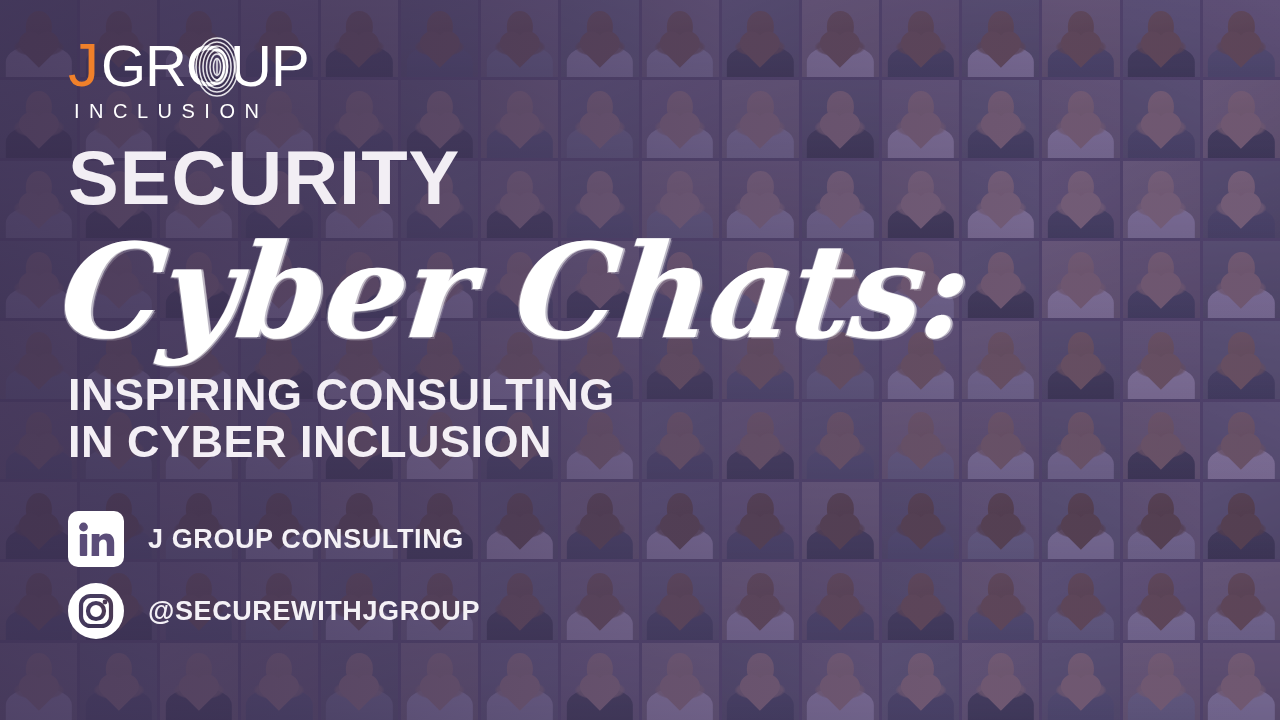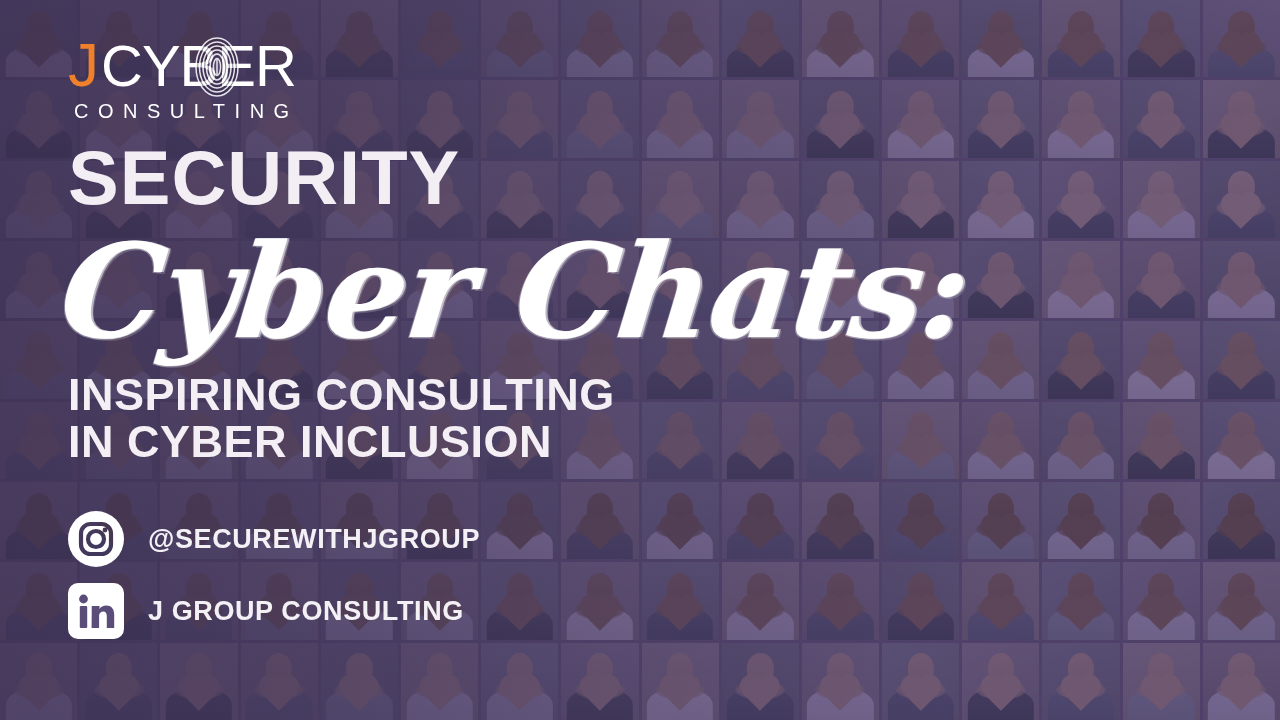--- a/index.html
+++ b/index.html
@@ -1216,77 +1216,77 @@
 
   <div id="tint-overlay"></div>
   <div id="tint-overlay-2"></div>
   <div id="left-shade"></div>
 
   <div id="content">
 
     <div id="logo">
       <div id="logo-wordmark">
         <span class="logo-j">J</span>
-        <span class="logo-group">CYBER</span>
+        <span class="logo-group">GROUP</span>
 
         <svg id="fingerprint" viewBox="0 0 46 62">
           <g fill="none" stroke="#ffffff" stroke-width="1.5" opacity="0.9">
             <ellipse cx="23" cy="31" rx="21" ry="29"></ellipse>
             <ellipse cx="23" cy="31" rx="17.5" ry="25"></ellipse>
             <ellipse cx="23" cy="31" rx="14" ry="21"></ellipse>
             <ellipse cx="23" cy="31" rx="10.5" ry="17"></ellipse>
             <ellipse cx="23" cy="31" rx="7" ry="13"></ellipse>
             <ellipse cx="23" cy="31" rx="3.6" ry="8.5"></ellipse>
             <path d="M23 22.5 v17"></path>
           </g>
           <g fill="none" stroke="#2e2440" stroke-width="1.1" opacity="0.55">
             <ellipse cx="23" cy="31" rx="19.3" ry="27"></ellipse>
             <ellipse cx="23" cy="31" rx="15.8" ry="23"></ellipse>
             <ellipse cx="23" cy="31" rx="12.3" ry="19"></ellipse>
             <ellipse cx="23" cy="31" rx="8.8" ry="15"></ellipse>
             <ellipse cx="23" cy="31" rx="5.3" ry="10.8"></ellipse>
           </g>
         </svg>
       </div>
-      <div id="logo-consulting">CONSULTING</div>
+      <div id="logo-consulting">INCLUSION</div>
     </div>
 
     <div id="webinar">SECURITY</div>
 
     <div id="script-title">Cyber Chats:</div>
 
     <div id="subtitle">
       <div>INSPIRING CONSULTING</div>
       <div>IN CYBER INCLUSION</div>
     </div>
 
     <div id="socials">
+
+      <div class="social-row">
+        <svg class="social-icon" viewBox="0 0 56 56">
+          <rect x="0" y="0" width="56" height="56" rx="10" fill="#ffffff"></rect>
+          <g fill="#5b4d79">
+            <circle cx="15.5" cy="16" r="4.4"></circle>
+            <rect x="11.8" y="23" width="7.4" height="22" rx="1"></rect>
+            <path d="M24.5 23h7v3.1c1.3-2.2 3.7-3.6 6.7-3.6 5.2 0 8 3.3 8 9.2V45h-7.4V33.2c0-3-1.1-4.8-3.6-4.8-2.2 0-3.4 1.5-3.9 2.9-.2.5-.2 1.2-.2 1.9V45h-7.4s.1-20.3 0-22z"></path>
+          </g>
+        </svg>
+        <span class="social-label">J GROUP CONSULTING</span>
+      </div>
 
       <div class="social-row">
         <svg class="social-icon" viewBox="0 0 56 56">
           <defs>
             <mask id="ig-mask">
               <rect x="0" y="0" width="56" height="56" fill="#fff"></rect>
               <rect x="13" y="13" width="30" height="30" rx="9.5" fill="none" stroke="#000" stroke-width="4.2"></rect>
               <circle cx="28" cy="28" r="8" fill="none" stroke="#000" stroke-width="4.2"></circle>
               <circle cx="37" cy="19" r="2.4" fill="#000"></circle>
             </mask>
           </defs>
           <circle cx="28" cy="28" r="28" fill="#ffffff" mask="url(#ig-mask)"></circle>
         </svg>
         <span class="social-label">@SECUREWITHJGROUP</span>
       </div>
 
-      <div class="social-row">
-        <svg class="social-icon" viewBox="0 0 56 56">
-          <rect x="0" y="0" width="56" height="56" rx="10" fill="#ffffff"></rect>
-          <g fill="#5b4d79">
-            <circle cx="15.5" cy="16" r="4.4"></circle>
-            <rect x="11.8" y="23" width="7.4" height="22" rx="1"></rect>
-            <path d="M24.5 23h7v3.1c1.3-2.2 3.7-3.6 6.7-3.6 5.2 0 8 3.3 8 9.2V45h-7.4V33.2c0-3-1.1-4.8-3.6-4.8-2.2 0-3.4 1.5-3.9 2.9-.2.5-.2 1.2-.2 1.9V45h-7.4s.1-20.3 0-22z"></path>
-          </g>
-        </svg>
-        <span class="social-label">J GROUP CONSULTING</span>
-      </div>
-
     </div>
   </div>
 </div>
 
 </body></html>

